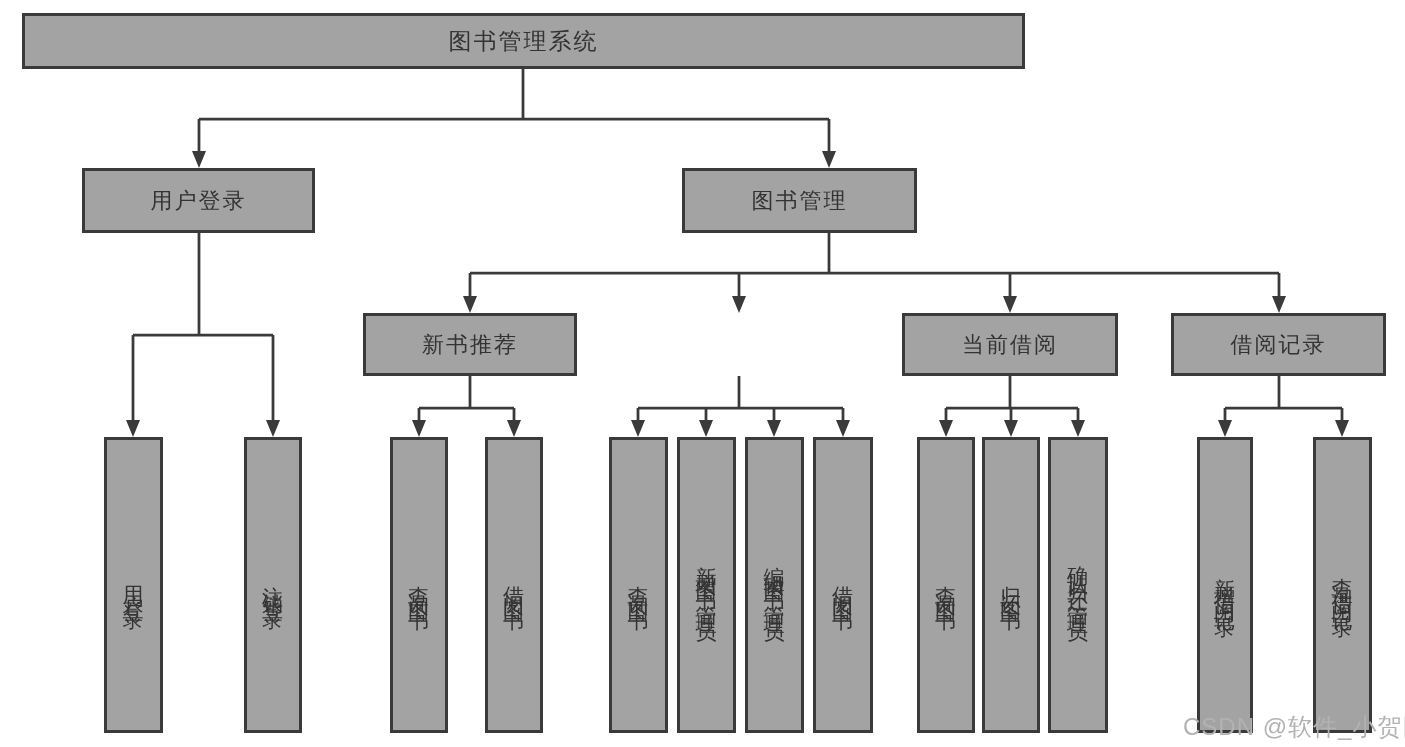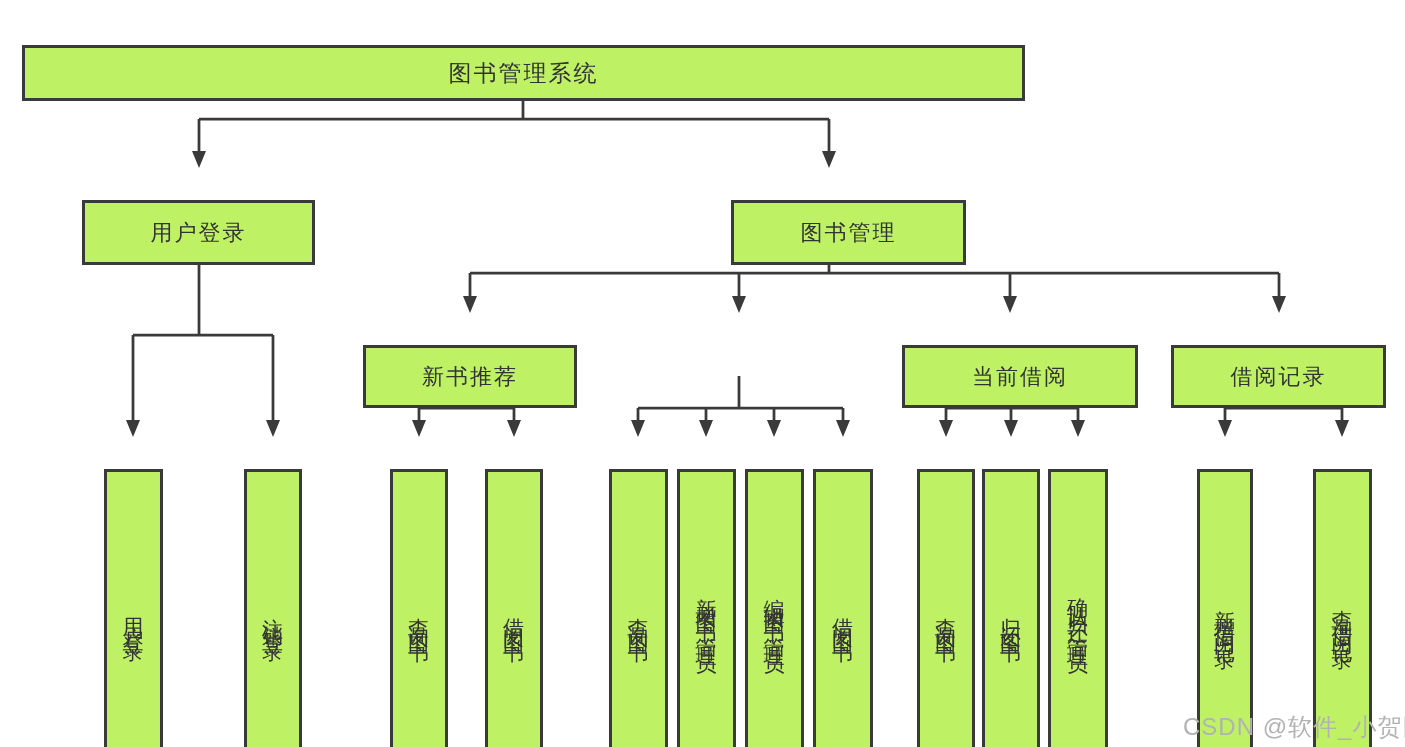--- a/index.html
+++ b/index.html
@@ -14,27 +14,26 @@
   }
   svg.connectors {
     position: absolute;
     left: 0; top: 0;
     width: 1405px; height: 747px;
     z-index: 1;
   }
   .box {
     position: absolute;
     box-sizing: border-box;
-    background: #bef264;
+    background: #a3a3a3;
     border: 3px solid #3a3a3a;
     display: flex;
     align-items: center;
     justify-content: center;
     z-index: 2;
-    margin-top: 32px;
   }
   .hlabel {
     font-size: 22px;
     letter-spacing: 2px;
     color: #333333;
     white-space: nowrap;
   }
   .root-label { font-size: 23px; }
   .vtext {
     writing-mode: vertical-rl;
@@ -109,28 +108,28 @@
              M1335 420 L1349 420 L1342 437 Z"></path>
   </svg>
 
   <div class="box" style="left:22px; top:13px; width:1003px; height:56px;">
     <span class="hlabel root-label">图书管理系统</span>
   </div>
 
   <div class="box lvl2" style="left:82px; width:233px;">
     <span class="hlabel">用户登录</span>
   </div>
-  <div class="box lvl2" style="left:731px; width:235px;">
+  <div class="box lvl2" style="left:682px; width:235px;">
     <span class="hlabel">图书管理</span>
   </div>
 
   <div class="box mid" style="left:363px; width:214px;">
     <span class="hlabel">新书推荐</span>
   </div>
-  <div class="box mid" style="left:902px; width:236px;">
+  <div class="box mid" style="left:902px; width:216px;">
     <span class="hlabel">当前借阅</span>
   </div>
   <div class="box mid" style="left:1171px; width:215px;">
     <span class="hlabel">借阅记录</span>
   </div>
 
   <div class="box leaf" style="left:104px; width:59px;">
     <span class="vtext">用户登录</span>
   </div>
   <div class="box leaf" style="left:244px; width:58px;">

